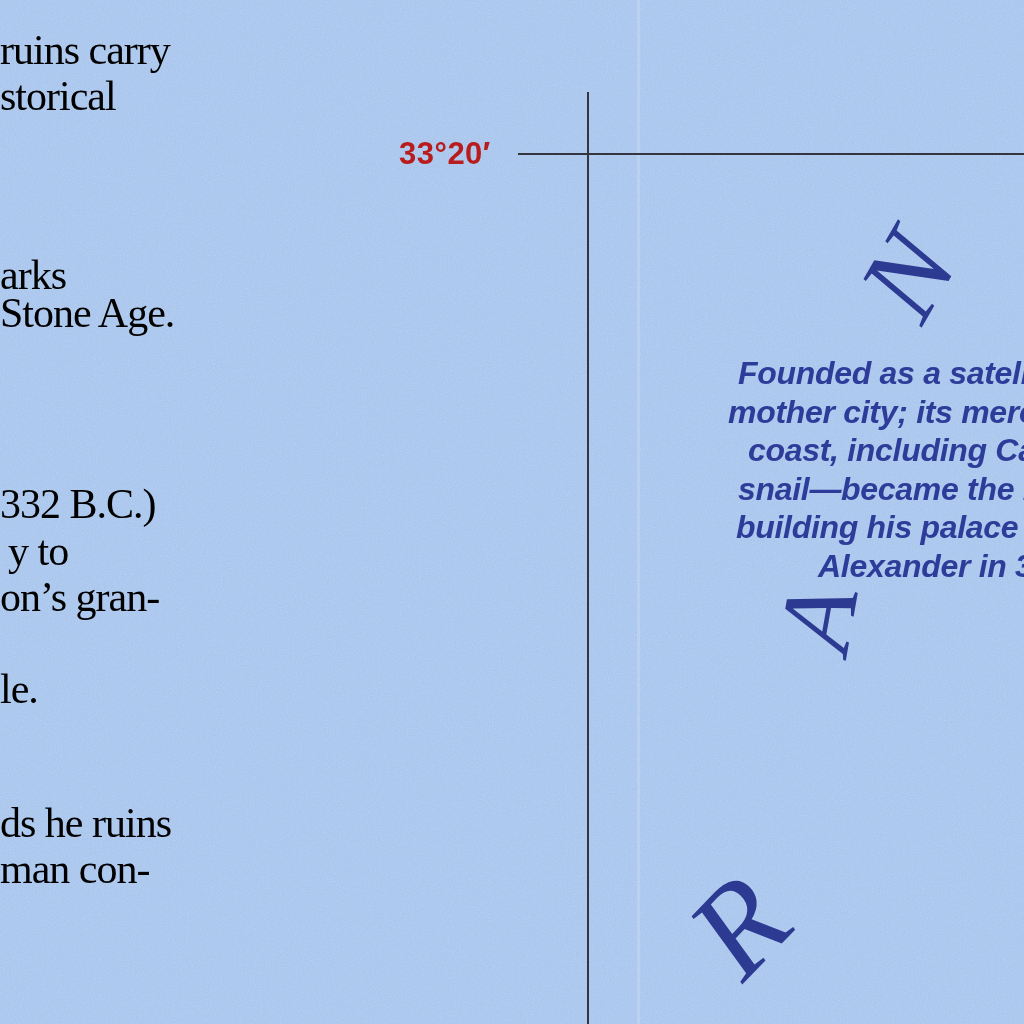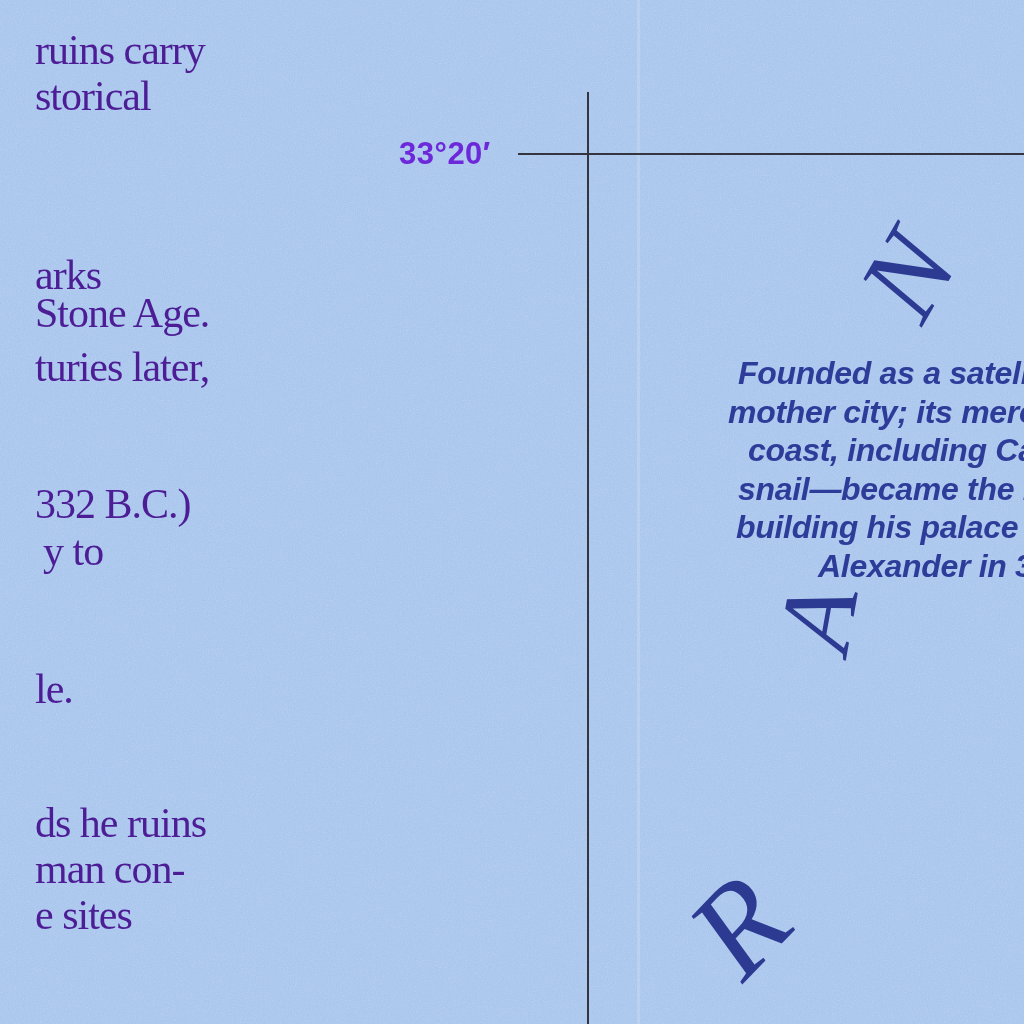--- a/index.html
+++ b/index.html
@@ -19,27 +19,27 @@
     position:absolute;top:0;height:1024px;width:3px;
     background:rgba(255,255,255,.16);pointer-events:none;
   }
   
   .grat-line{position:absolute;background:#35353f;}
   .meridian{left:587px;top:92px;width:2px;height:932px;}
   .parallel{left:518px;top:153px;width:506px;height:2px;}
   .lat-label{
     position:absolute;left:399px;top:138px;
     font:700 31px/1 "Liberation Sans","DejaVu Sans",sans-serif;
-    color:#6d28d9;letter-spacing:.5px;white-space:nowrap;
+    color:#b91c1c;letter-spacing:.5px;white-space:nowrap;
   }
   
   .note-line{
     position:absolute;left:0;
     font:400 42px/46px "Liberation Serif","DejaVu Serif",serif;
-    color:#4c1d95;letter-spacing:-1px;white-space:nowrap;margin-left:35px;
+    color:#000000;letter-spacing:-1px;white-space:nowrap;
   }
   
   .ann-line{
     position:absolute;
     font:italic 700 32px/39px "Liberation Sans","DejaVu Sans",sans-serif;
     color:#2e3c99;white-space:nowrap;letter-spacing:-.3px;
   }
   
   .sea-letter{
     position:absolute;
@@ -66,27 +66,26 @@
   <div class="scan-streak" style="left:637px;"></div>
 
   <div class="grat-line meridian"></div>
   <div class="grat-line parallel"></div>
   <div class="lat-label">33°20′</div>
 
   <div class="note-line" style="top:27px">ruins carry</div>
   <div class="note-line" style="top:73px">storical</div>
   <div class="note-line" style="top:252px">arks</div>
   <div class="note-line" style="top:290px">Stone Age.</div>
-  <div class="note-line" style="top:344px">turies later,</div>
   <div class="note-line" style="top:481px">332 B.C.)</div>
   <div class="note-line" style="top:528px;left:8px">y to</div>
+  <div class="note-line" style="top:574px">on’s gran-</div>
   <div class="note-line" style="top:666px">le.</div>
   <div class="note-line" style="top:800px">ds he ruins</div>
   <div class="note-line" style="top:846px">man con-</div>
-  <div class="note-line" style="top:892px">e sites</div>
 
   <div class="ann-line" style="top:354px;left:738px">Founded as a satellit</div>
   <div class="ann-line" style="top:393px;left:728px">mother city; its merc</div>
   <div class="ann-line" style="top:431px;left:748px">coast, including Ca</div>
   <div class="ann-line" style="top:470px;left:738px">snail—became the m</div>
   <div class="ann-line" style="top:508px;left:736px">building his palace a</div>
   <div class="ann-line" style="top:547px;left:818px">Alexander in 3</div>
 
   <div class="sea-letter n">N</div>
   <div class="sea-letter a">A</div>

